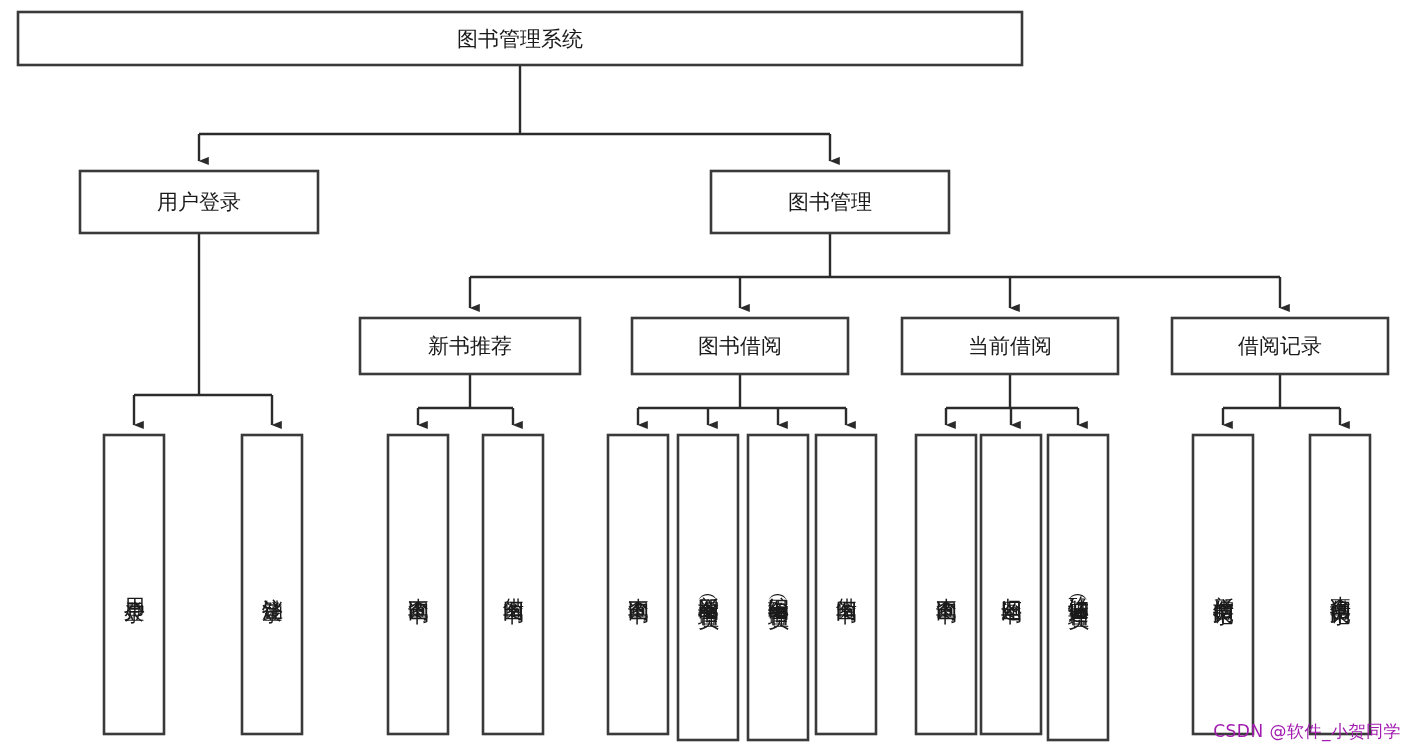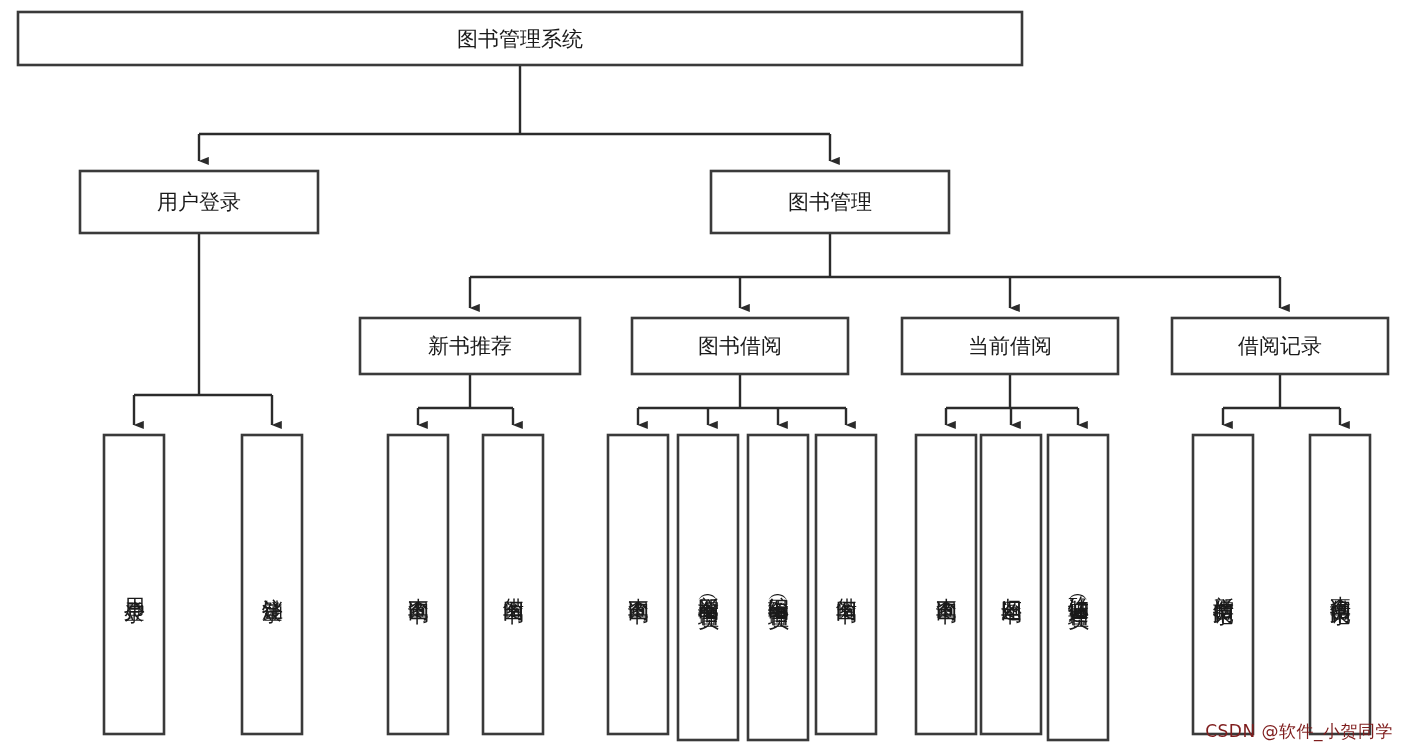--- a/index.html
+++ b/index.html
@@ -55,25 +55,25 @@
     text-orientation: upright;
     font-family: "DejaVu Sans", "Liberation Sans", sans-serif;
     font-size: 21px;
     line-height: 1.18;
     letter-spacing: 2px;
     color: #1a1a1a;
     white-space: nowrap;
   }
   #watermark {
     position: absolute;
-    right: 12px;
+    right: 4px;
     bottom: 4px;
     font-family: "DejaVu Sans", "Liberation Sans", sans-serif;
     font-size: 17px;
-    color: #7f1d1d;
+    color: #a21caf;
     letter-spacing: 0.5px;
     white-space: nowrap;
   }
 </style>
 </head>
 <body>
 
 <div id="diagram-root">
 
   <svg class="flow" viewBox="0 0 1405 747">

